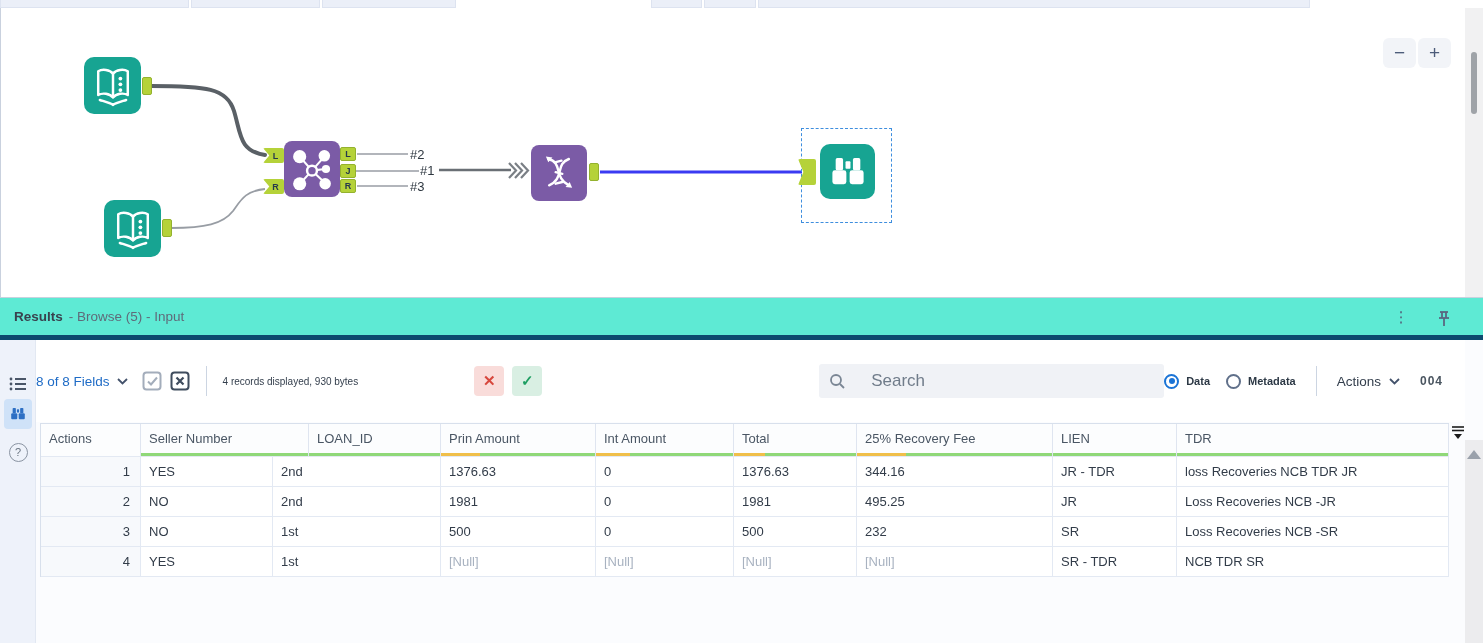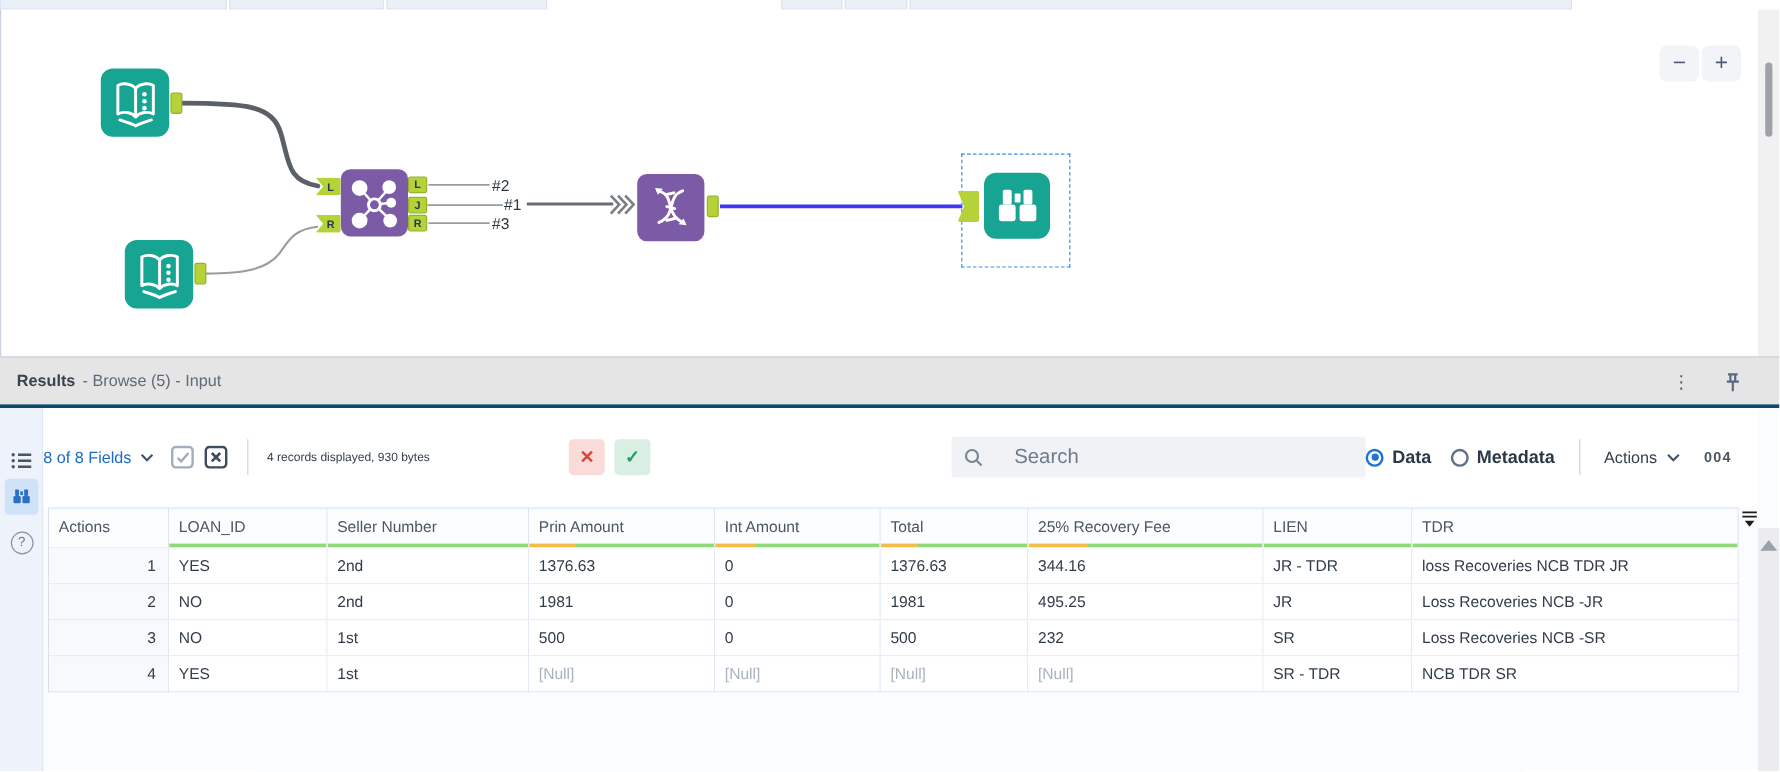--- a/index.html
+++ b/index.html
@@ -28,22 +28,22 @@
   .sel-box{position:absolute;left:800px;top:120px;width:91px;height:95px;
            border:1.5px dashed #3e8ede;box-sizing:border-box;}
   .zoom-btn{position:absolute;top:30px;width:33px;height:30px;background:#f2f4f8;
             border:none;border-radius:6px;font-size:19px;color:#4d5c7a;
             display:flex;align-items:center;justify-content:center;cursor:pointer;
             font-family:"Liberation Sans",sans-serif;}
   #cv-scroll{position:absolute;left:1465px;top:8px;width:18px;height:290px;background:#f1f1f2;}
   #cv-thumb{position:absolute;left:6px;top:44px;width:6px;height:62px;background:#9fa3a8;border-radius:3px;}
 
   
-  #res-header{position:absolute;left:0;top:297px;width:1483px;height:43px;background:#e5e5e5;
-              border-top:1px solid #c9d1de;border-bottom:3px solid #0c4a6e;box-sizing:border-box;
+  #res-header{position:absolute;left:0;top:297px;width:1483px;height:43px;background:#5eead4;
+              border-top:1px solid #c9d1de;border-bottom:5px solid #0c4a6e;box-sizing:border-box;
               display:flex;align-items:center;}
   #res-title{font-weight:bold;font-size:13.5px;color:#39424e;margin-left:14px;}
   #res-subtitle{font-size:13.5px;color:#5f6b7a;margin-left:6px;}
   #kebab{position:absolute;left:1390px;top:0;height:100%;width:22px;display:flex;
          align-items:center;justify-content:center;font-size:15px;color:#55607a;cursor:pointer;}
   #pin{position:absolute;left:1434px;top:11px;width:20px;height:20px;cursor:pointer;}
 
   
   #res-body{position:absolute;left:0;top:340px;width:1483px;height:303px;background:#fbfcfe;}
   #rail{position:absolute;left:0;top:0;width:36px;height:303px;background:#eef2fa;
@@ -65,21 +65,21 @@
   .sq-btn{width:30px;height:30px;border:none;border-radius:4px;font-size:15px;font-weight:bold;
           display:flex;align-items:center;justify-content:center;cursor:pointer;
           font-family:"Liberation Sans",sans-serif;}
   #btn-x{margin-left:116px;background:#f9dcda;color:#d7473d;}
   #btn-check{margin-left:8px;background:#d9efe3;color:#1e9e62;}
   #searchbox{margin-left:auto;width:345px;height:34px;background:#f0f2f6;border-radius:3px;
              display:flex;align-items:center;padding:0 10px;box-sizing:border-box;}
   #searchbox input{border:none;background:transparent;outline:none;font-size:17px;
                    color:#3a4656;margin-left:24px;width:280px;font-family:"Liberation Sans",sans-serif;}
   #searchbox input::placeholder{color:#707c8a;}
-  .radio{display:flex;align-items:center;gap:7px;font-size:15px;font-weight:bold;color:#2c3845;
+  .radio{display:flex;align-items:center;gap:7px;font-size:11px;font-weight:bold;color:#2c3845;
          cursor:pointer;}
   .radio:first-of-type{margin-left:16px;}
   .rdot{width:15px;height:15px;border-radius:50%;box-sizing:border-box;position:relative;}
   .rdot.on{border:2px solid #1b74d6;}
   .rdot.on::after{content:"";position:absolute;left:2.5px;top:2.5px;width:6px;height:6px;
                   border-radius:50%;background:#1b74d6;}
   .rdot.off{border:2px solid #60708a;}
   #radio-meta{margin-left:16px;}
   #actions{display:flex;align-items:center;gap:8px;font-size:13.5px;color:#333e4c;cursor:pointer;}
   #counter{margin-left:20px;margin-right:22px;font-size:12px;font-weight:bold;color:#4a5560;
@@ -315,24 +315,24 @@
         <svg width="11" height="7">
             <path d="M1 1 L5.5 5.5 L10 1" stroke="#43526b" stroke-width="1.8" fill="none"></path>
           </svg>
       </div>
       <span id="counter">004</span>
     </div>
 
     <div id="grid">
       <div id="grid-header">
           <div class="hcell" style="width: 100px;"><span>Actions</span></div>
+          <div class="hcell" style="width: 168px;"><span>Seller Number</span><div class="qbar">
+              <i class="qg" style="display: block;"></i>
+            </div></div>
           <div class="hcell" style="width: 132px;"><span>LOAN_ID</span><div class="qbar">
-              <i class="qg" style="display: block;"></i>
-            </div></div>
-          <div class="hcell" style="width: 168px;"><span>Seller Number</span><div class="qbar">
               <i class="qg" style="display: block;"></i>
             </div></div>
           <div class="hcell" style="width: 155px;"><span>Prin Amount</span><div class="qbar">
               <i class="qy" style="display: block;"></i>
               <i class="qg" style="display: block;"></i>
             </div></div>
           <div class="hcell" style="width: 138px;"><span>Int Amount</span><div class="qbar">
               <i class="qy" style="display: block;"></i>
               <i class="qg" style="display: block;"></i>
             </div></div>

